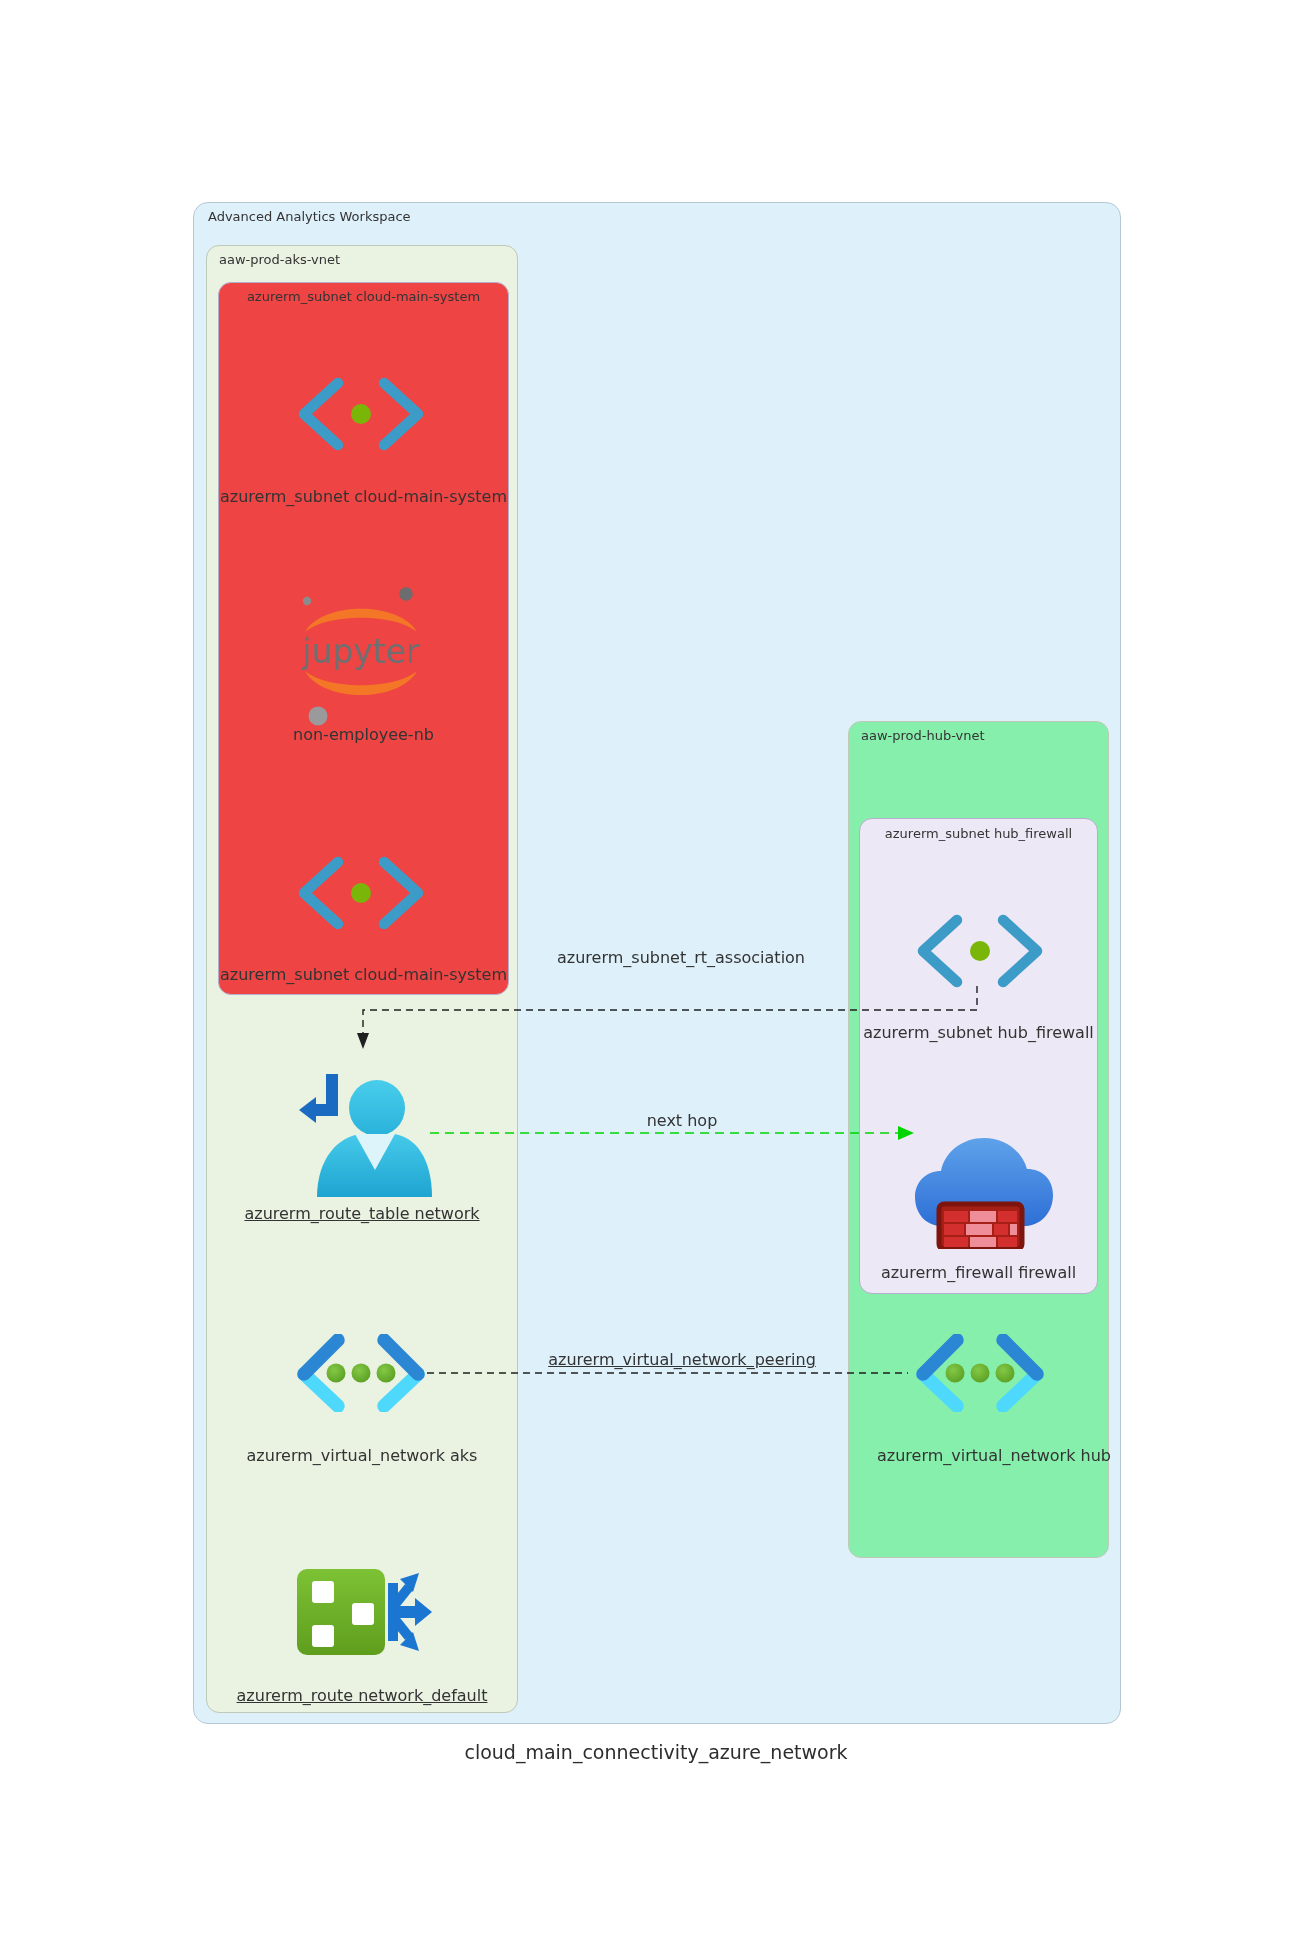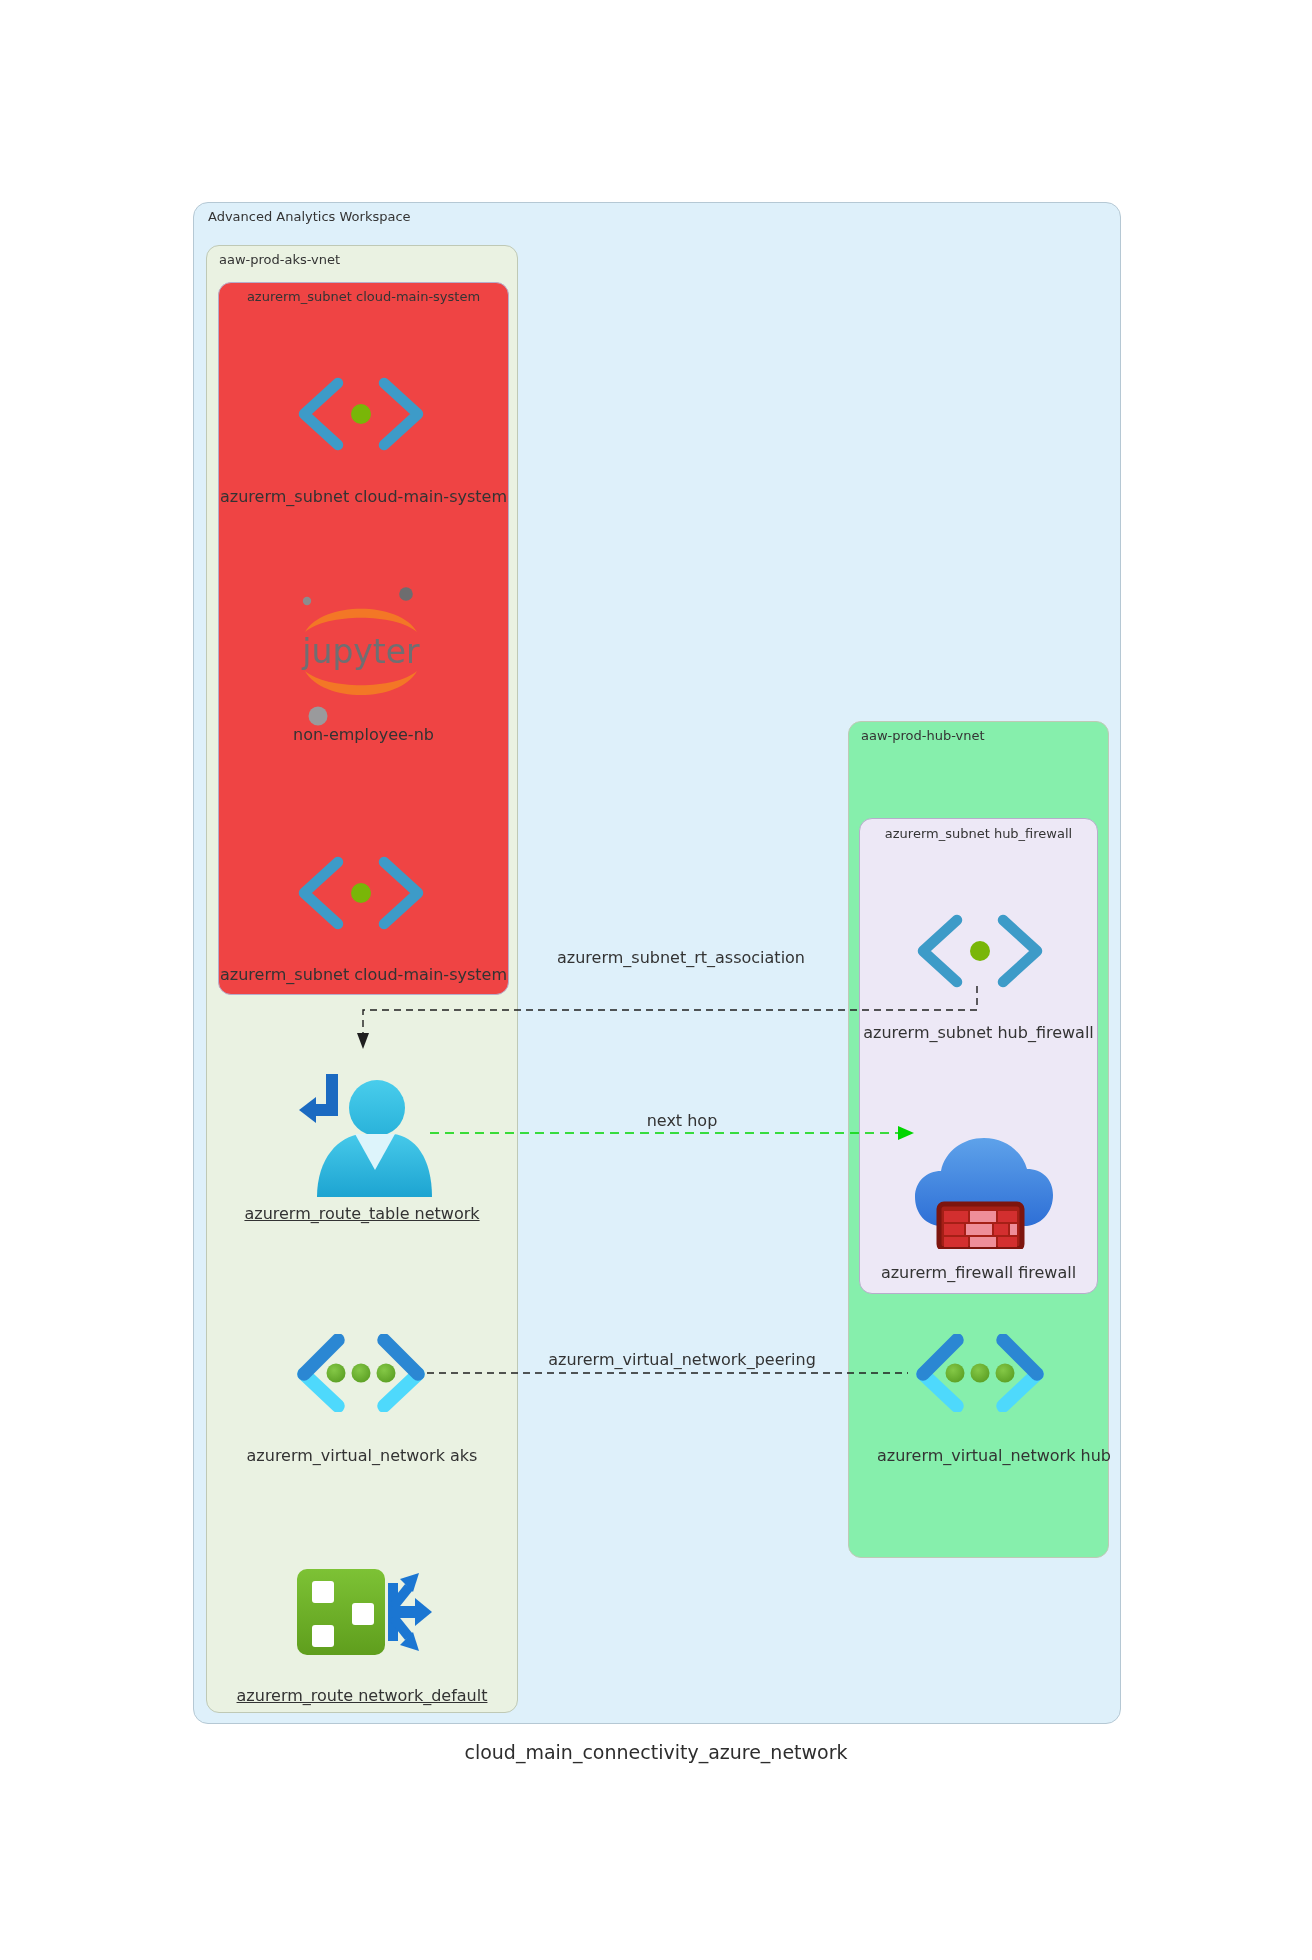--- a/index.html
+++ b/index.html
@@ -50,21 +50,21 @@
   #label-firewall{top:444px;}
   #icon-vnet-hub{left:65px;top:612px;}
   #label-vnet-hub{top:724px;margin-left:28px;}
 
   
   #edges-layer{position:absolute;left:0;top:0;width:1312px;height:1960px;pointer-events:none;}
   .edge-label{position:absolute;transform:translateX(-50%);font-size:16px;
     color:#333333;white-space:nowrap;}
   #edge-label-rt{left:681px;top:948px;}
   #edge-label-nexthop{left:682px;top:1111px;}
-  #edge-label-peering{left:682px;top:1350px;}
+  #edge-label-peering{left:682px;top:1350px;text-decoration:underline;}
 
   #diagram-caption{position:absolute;left:656px;top:1741px;transform:translateX(-50%);
     font-size:19px;color:#2d2d2d;white-space:nowrap;}
 </style>
 </head>
 <body>
 
 <div class="canvas">
 
   <div class="cluster" id="cluster-workspace">

